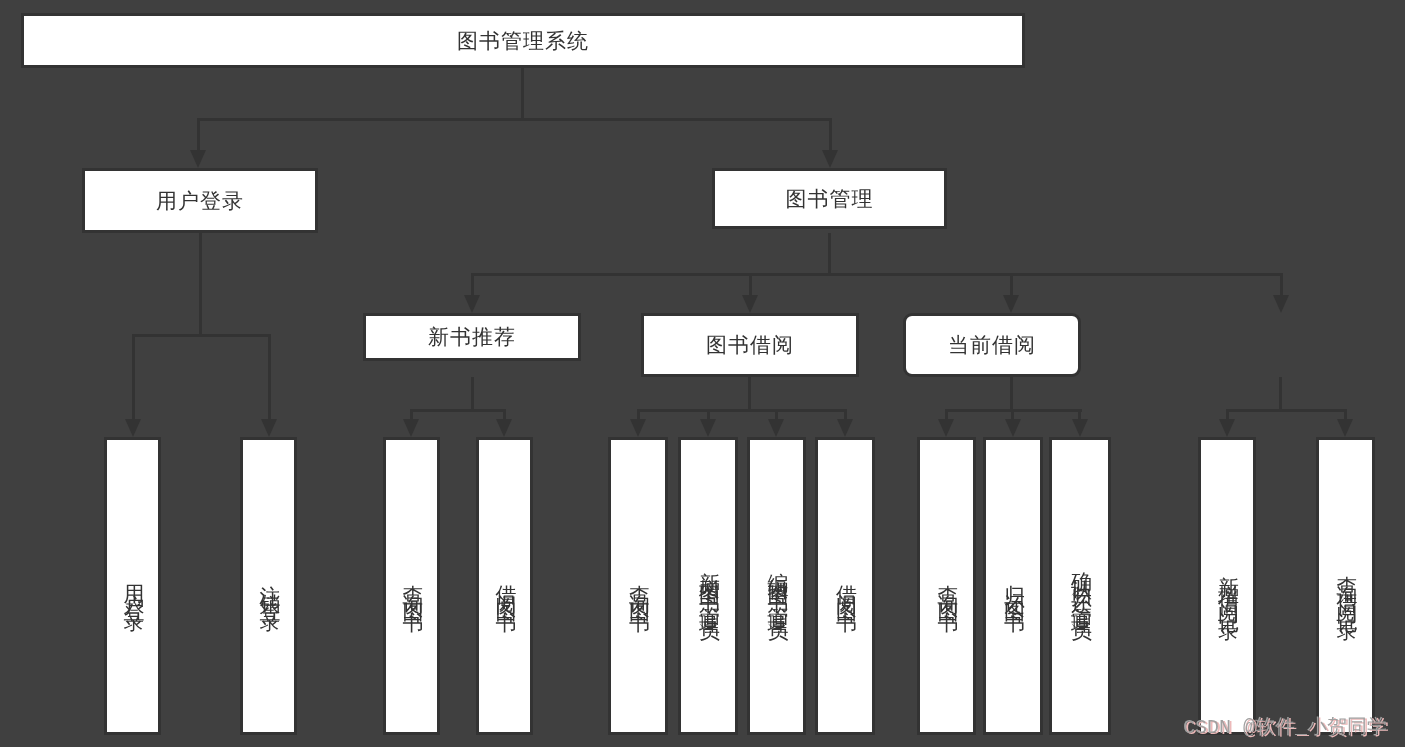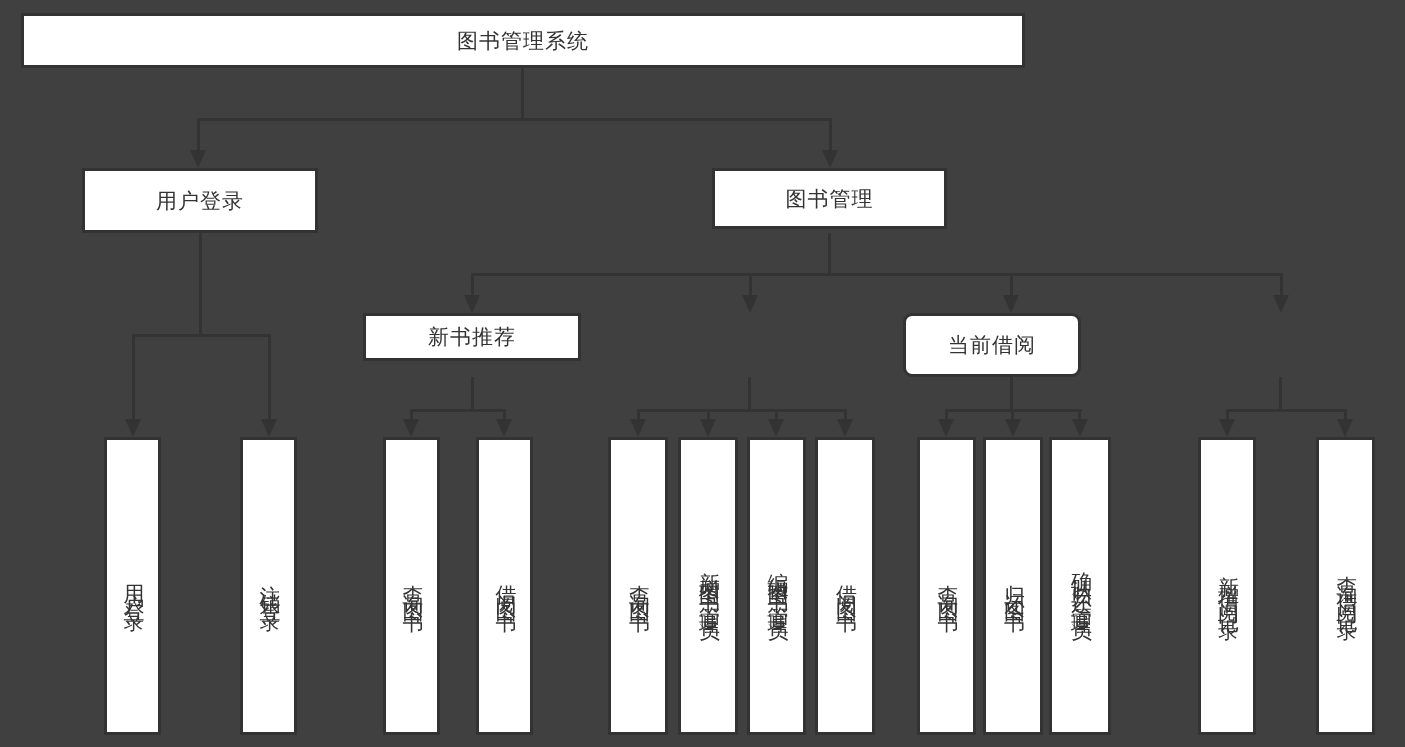--- a/index.html
+++ b/index.html
@@ -69,20 +69,23 @@
   </div>
 
   <div class="box" style="left:712px;top:168px;width:235px;height:61px;">
     <span class="hlabel">图书管理</span>
   </div>
 
   <div class="box" style="left:363px;top:313px;width:218px;height:48px;">
     <span class="hlabel">新书推荐</span>
   </div>
 
+  <div class="box" style="left:641px;top:313px;width:218px;height:64px;">
+    <span class="hlabel">图书借阅</span>
+  </div>
 
   <div class="box" style="left:903px;top:313px;width:178px;height:64px;border-radius:9px;">
     <span class="hlabel">当前借阅</span>
   </div>
 
 
   <div class="box" style="left:104px;top:437px;width:57px;height:298px;">
     <span class="vlabel">用户登录</span>
   </div>
   <div class="box" style="left:240px;top:437px;width:57px;height:298px;">
@@ -178,13 +181,14 @@
   <div class="vline" style="left:1078px;top:409px;height:14px;"></div>
   <div class="arrow" style="left:1072px;top:419px;"></div>
 
   <div class="vline" style="left:1279px;top:377px;height:35px;"></div>
   <div class="hline" style="left:1226px;top:409px;width:121px;"></div>
   <div class="vline" style="left:1226px;top:409px;height:14px;"></div>
   <div class="arrow" style="left:1219px;top:419px;"></div>
   <div class="vline" style="left:1344px;top:409px;height:14px;"></div>
   <div class="arrow" style="left:1337px;top:419px;"></div>
 
+  <div id="watermark">CSDN @软件_小贺同学</div>
 </div>
 
 </body></html>

